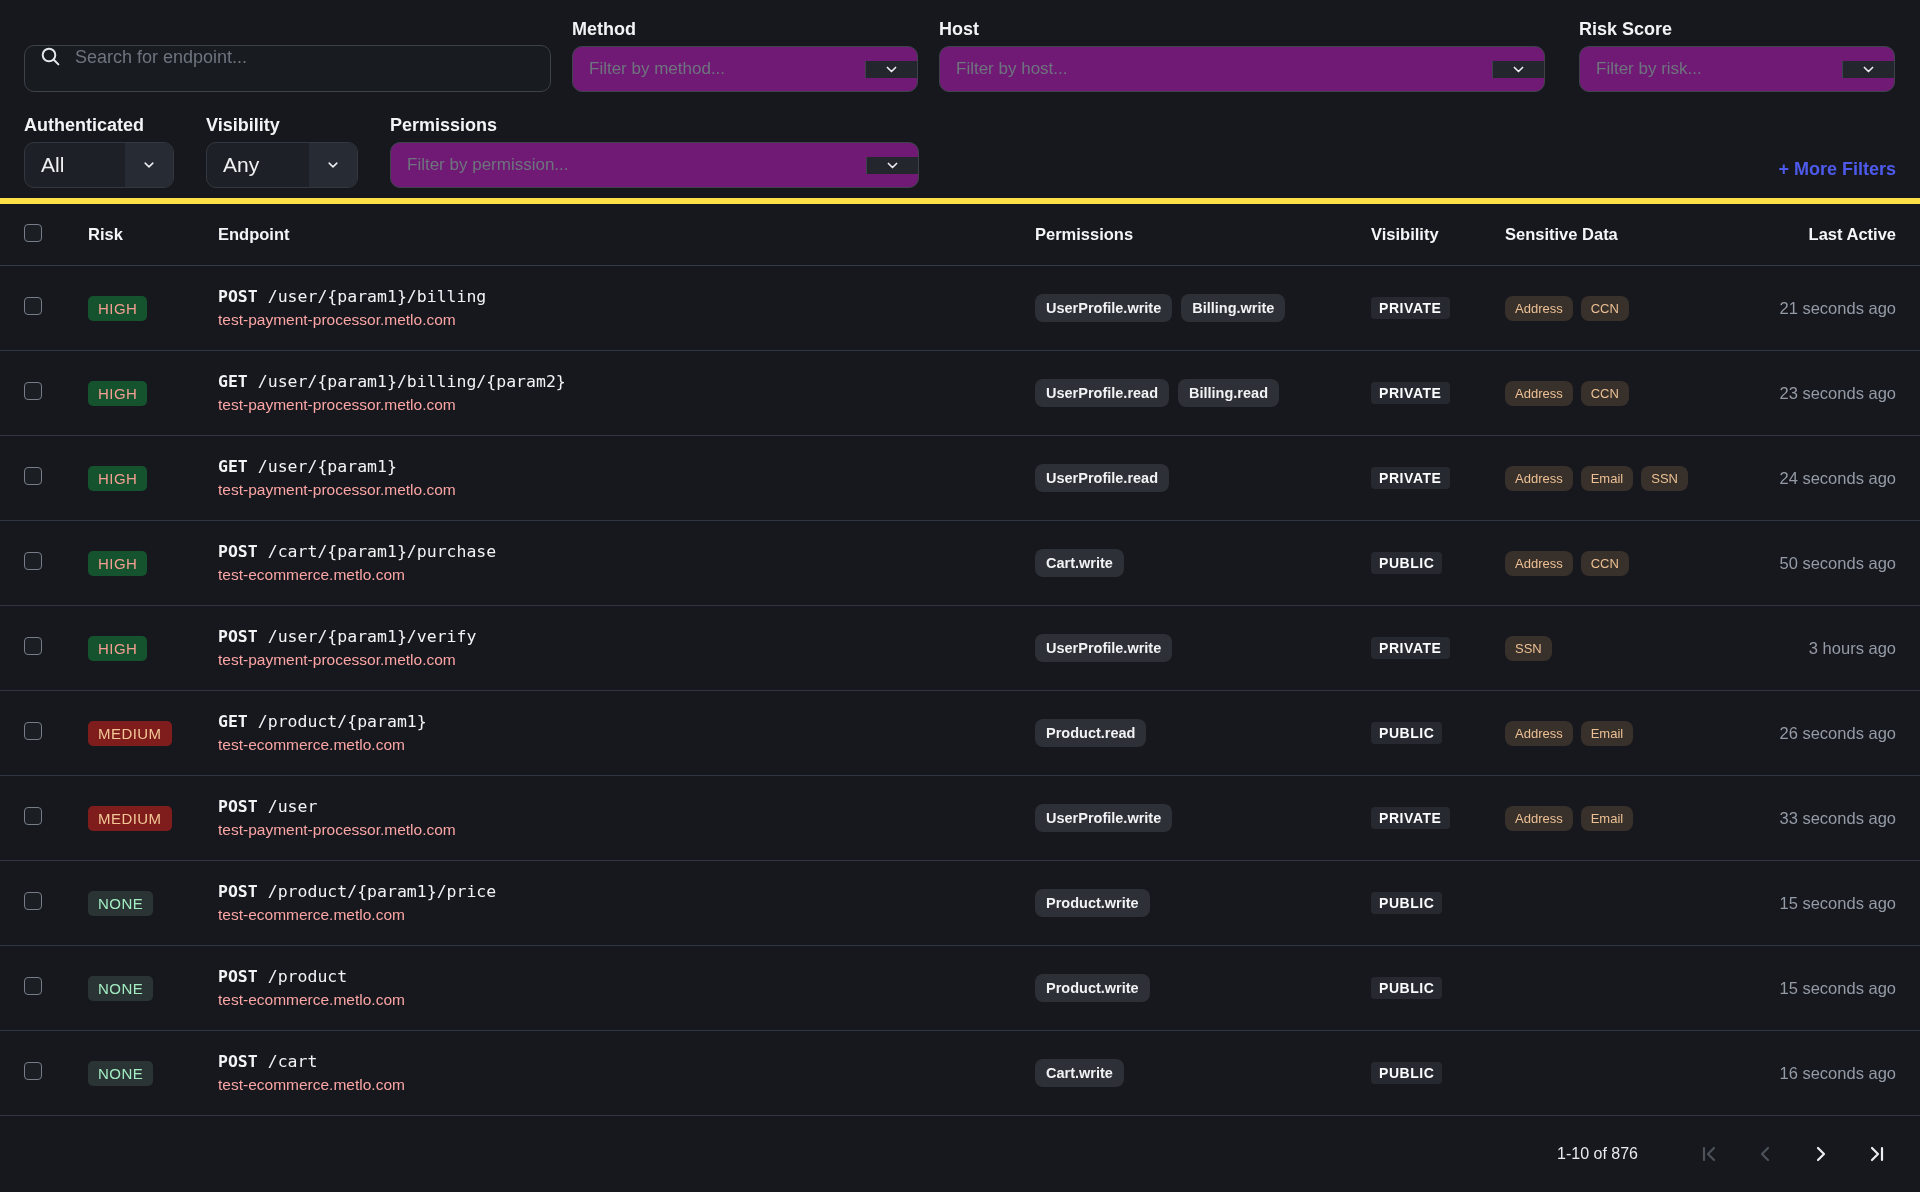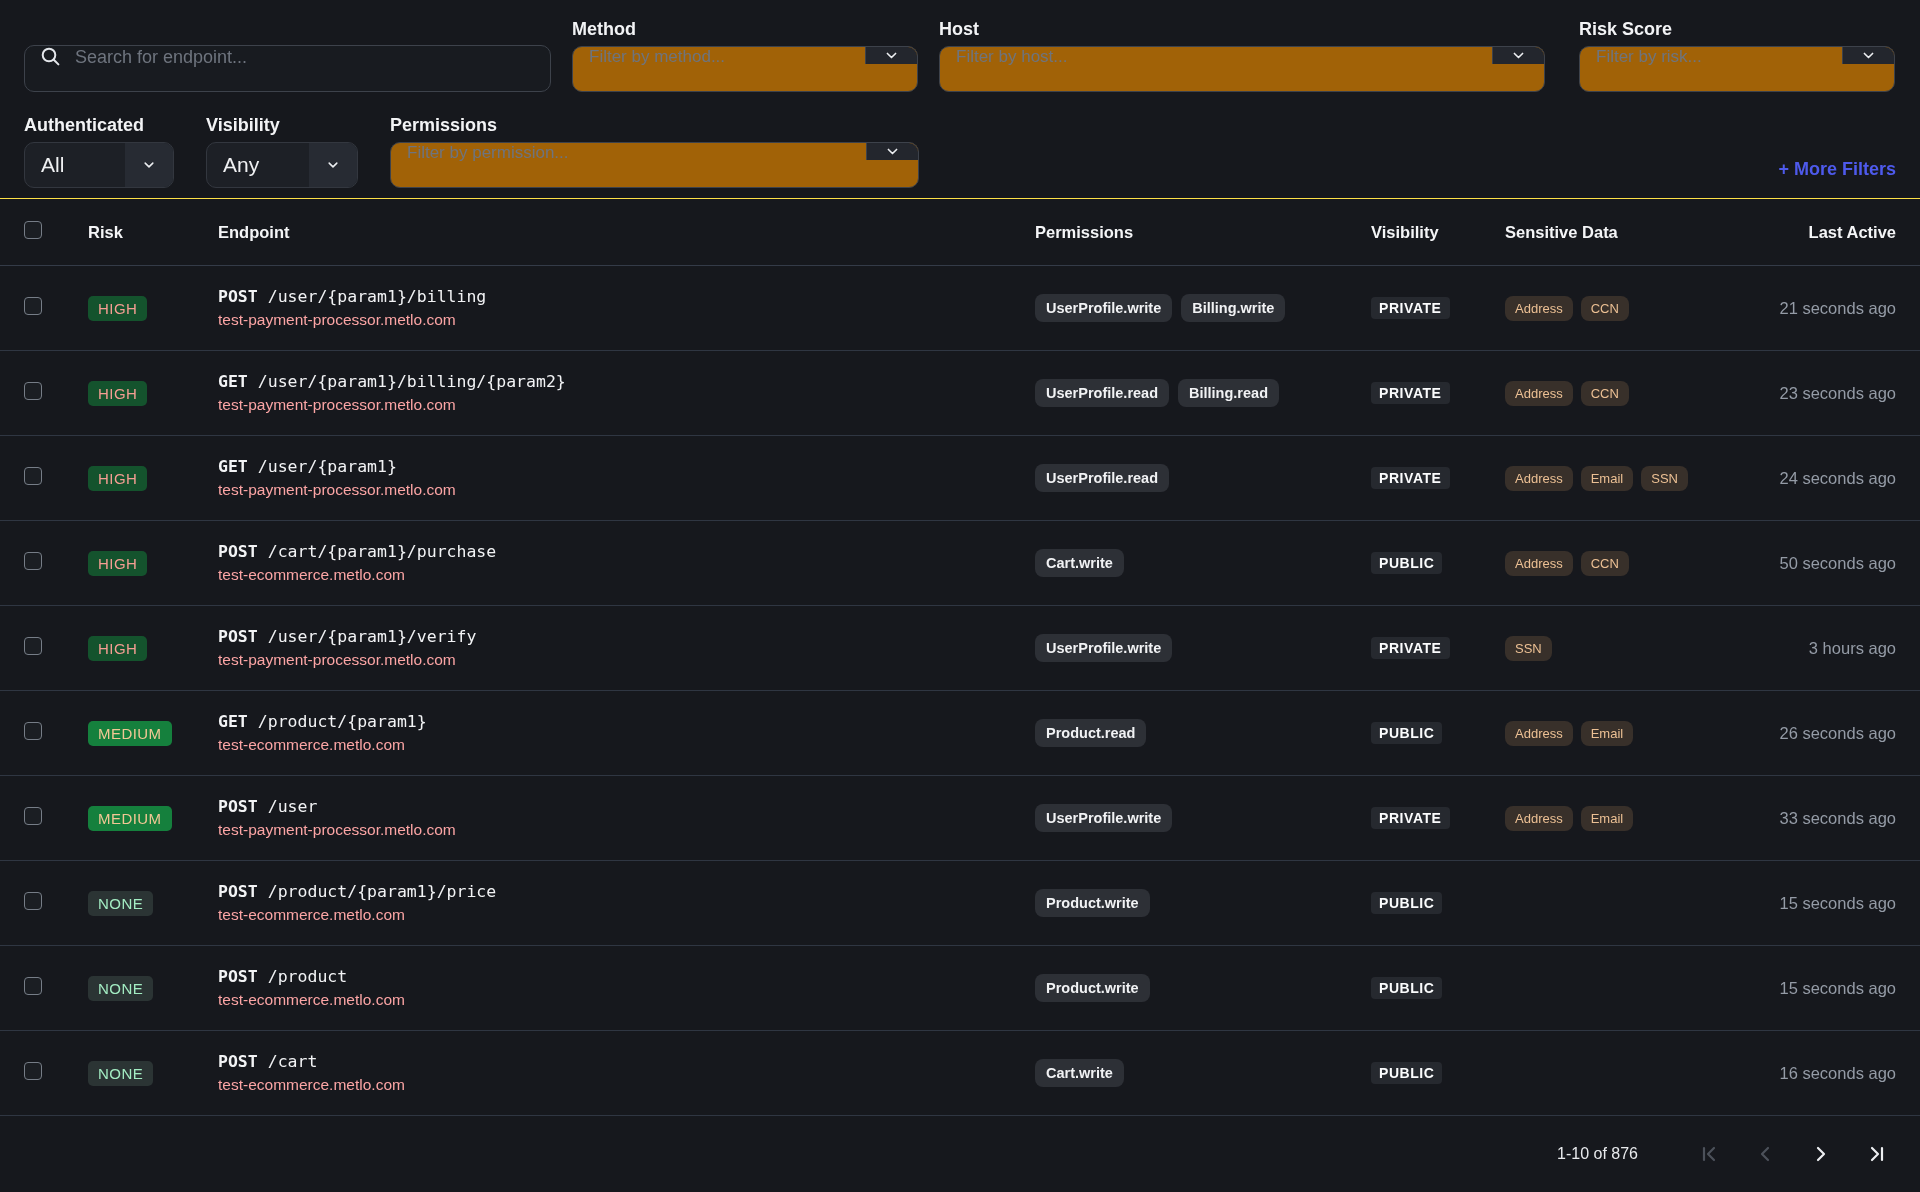--- a/index.html
+++ b/index.html
@@ -10,22 +10,22 @@
     font-family: "Liberation Sans", sans-serif;
   }
 
   
   .filters { height: 198px; padding: 18px 24px 0 24px; }
   .f-row { display: flex; align-items: flex-end; }
   .f-row2 { margin-top: 22px; }
   .f-group { display: flex; flex-direction: column; }
   .f-label { font-size: 18px; font-weight: 700; color: #f2f3f5; height: 28px; line-height: 22px; }
   .input-group {
-    display: flex; align-items: flex-start; height: 46px;
-    border: 1px solid #3d424b; border-radius: 10px; background: #a16207; overflow: hidden;
+    display: flex; align-items: center; height: 46px;
+    border: 1px solid #3d424b; border-radius: 10px; background: #701a75; overflow: hidden;
   }
   .input-group input {
     flex: 1; min-width: 0; background: transparent; border: none; outline: none;
     color: #e8eaed; font-size: 17px; padding: 0 16px; font-family: inherit;
   }
   input::placeholder { color: #6e747e; opacity: 1; }
   .chev-btn {
     width: 52px; background: #23262d; border: none; border-left: 1px solid #3d424b;
     display: flex; align-items: center; justify-content: center; cursor: pointer;
   }
@@ -48,35 +48,35 @@
     color: #4e5aec; font-size: 18px; font-weight: 700; cursor: pointer; text-decoration: none;
   }
 
   
   .grid-cols {
     display: grid;
     grid-template-columns: 64px 130px 1fr 336px 134px 255px 136px;
     padding: 0 24px; align-items: center;
   }
   .thead {
-    height: 68px; border-top: 1px solid #fde047; border-bottom: 1px solid #343b48;
+    height: 68px; border-top: 6px solid #fde047; border-bottom: 1px solid #343b48;
     font-size: 16.5px; font-weight: 700; color: #f4f5f7;
   }
   .th-right { text-align: right; }
   .row { height: 85px; border-bottom: 1px solid #2f3642; }
   .cb {
     width: 18px; height: 18px; border: 1.5px solid #767d87; border-radius: 4px;
     background: #1b1e23; display: inline-block; cursor: pointer;
   }
   .badge {
     display: inline-block; padding: 4px 10px; border-radius: 5px;
     font-size: 15px; font-weight: 500; letter-spacing: 0.03em;
   }
   .badge.high   { background: #14532d; color: #f59e93; }
-  .badge.medium { background: #15803d; color: #f2c795; }
+  .badge.medium { background: #7f1d1d; color: #f2c795; }
   .badge.none   { background: #2b3434; color: #a3edc3; }
   .cell-endpoint { display: flex; flex-direction: column; gap: 5px; }
   .ep-line1 { font-family: "DejaVu Sans Mono", monospace; font-size: 16.5px; color: #f2f3f5; }
   .ep-method { font-weight: 700; margin-right: 10px; }
   .ep-host { font-size: 15.5px; color: #fca5a5; }
   .perm-chip {
     display: inline-block; background: #2d3036; color: #f1f2f4;
     font-size: 14.5px; font-weight: 600; padding: 6px 11px; border-radius: 8px; margin-right: 9px;
   }
   .vis-badge {

